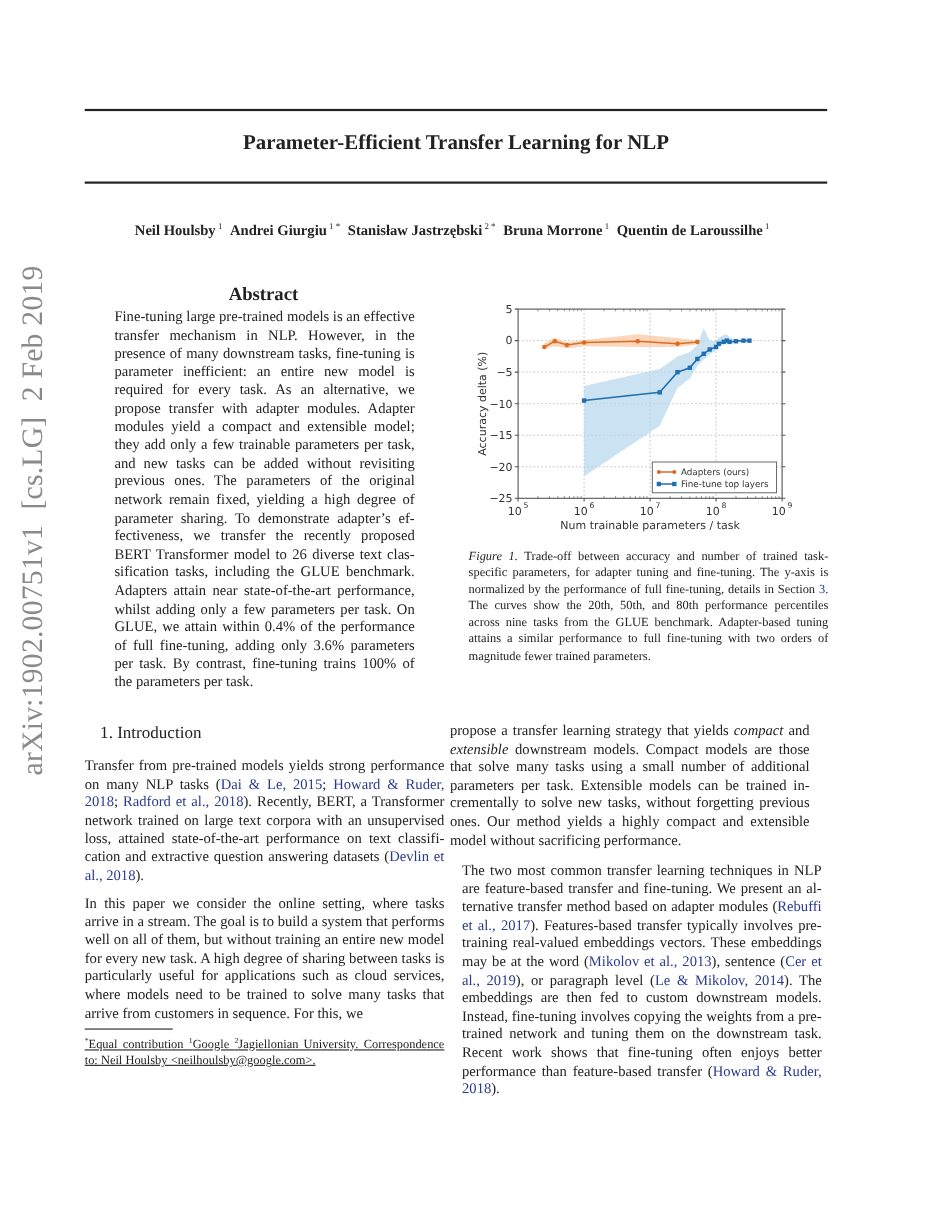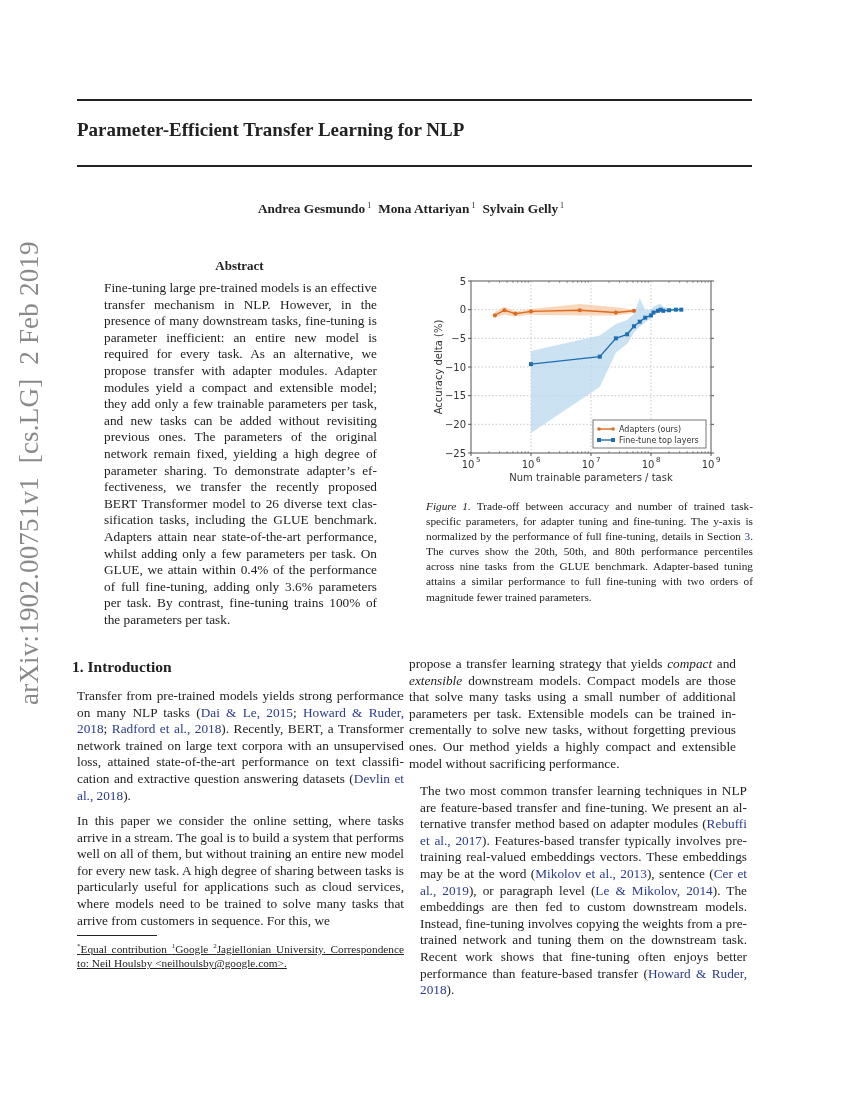--- a/index.html
+++ b/index.html
@@ -1,53 +1,53 @@
 <!DOCTYPE html>
 <html><head>
 <meta charset="utf-8">
 <style>
   html, body { margin: 0; padding: 0; background: #fff; }
   body { width: 850px; height: 1100px; position: relative; overflow: hidden;
          font-family: "Liberation Serif", "DejaVu Serif", serif; color: #222; }
   .rule { position: absolute; left: 77px; width: 675px; height: 2px; background: #222; }
-  .title { position: absolute; left: 77px; width: 675px; top: 119px; text-align: left;
+  .title { position: absolute; left: 77px; width: 675px; top: 119px; text-align: center;
            font-size: 19px; font-weight: bold; }
   .authors { position: absolute; left: 77px; width: 675px; top: 197px; text-align: center;
              font-size: 13.3px; font-weight: bold; line-height: 17px; }
   .authors sup { font-size: 8px; font-weight: normal; margin-left: 2px; margin-right: 7px; }
   .arxiv { position: absolute; left: 14px; top: 705px; transform-origin: 0 0; transform: rotate(-90deg);
            font-size: 27px; color: #8a8a8a; white-space: pre; letter-spacing: 0.2px; width: 420px; }
   .abstract-head { position: absolute; left: 103px; width: 273px; top: 258px; text-align: center;
-                   font-size: 13px; font-weight: bold; }
+                   font-size: 17px; font-weight: bold; }
   .col-text { position: absolute; font-size: 13.3px; line-height: 16.6px; text-align: justify;
               hyphens: manual; }
   .abstract-body { left: 104px; top: 280px; width: 273px; }
   .cite { color: #2a3a8c; }
-  .sec-head { position: absolute; left: 72px; top: 658px; font-size: 15.5px; font-weight: bold; }
+  .sec-head { position: absolute; left: 91px; top: 658px; font-size: 15.5px; font-weight: normal; }
   .intro-p1 { left: 77px; top: 688px; width: 327px; font-family: Liberation Serif, serif; }
   .intro-p2 { left: 77px; top: 813px; width: 327px; }
   .footrule { position: absolute; left: 77px; top: 935px; width: 80px; height: 1px; background: #222; }
   .footnote { left: 77px; top: 939px; width: 327px; font-size: 11.3px; line-height: 14.4px; text-decoration: underline; }
   .footnote sup { font-size: 7px; }
   .right-p1 { left: 409px; top: 656px; width: 327px; }
   .right-p2 { left: 420px; top: 783px; width: 327px; }
   .caption { left: 426px; top: 499px; width: 327px; font-size: 11.3px; line-height: 15.1px; }
   .caption .fig-label { font-style: italic; }
   .figure { position: absolute; left: 420px; top: 268px; width: 330px; height: 225px; }
   .figure svg text { font-family: "DejaVu Sans", sans-serif; }
 </style>
 </head>
 <body>
 
 <div class="rule" style="top:99px;"></div>
 <div class="title">Parameter-Efficient Transfer Learning for NLP</div>
 <div class="rule" style="top:165px;"></div>
 
 <div class="authors">
-  <div id="authors-line2"><span>Andrea Gesmundo</span><sup>1</sup><span>Mona Attariyan</span><sup>1</sup><span>Sylvain Gelly</span><sup>1</sup></div>
+  <div id="authors-line1"><span>Neil Houlsby</span><sup>1</sup><span>Andrei Giurgiu</span><sup>1 *</sup><span>Stanisław Jastrzębski</span><sup>2 *</sup><span>Bruna Morrone</span><sup>1</sup><span>Quentin de Laroussilhe</span><sup>1</sup></div>
 </div>
 
 <div class="arxiv">arXiv:1902.00751v1  [cs.LG]  2 Feb 2019</div>
 
 <div class="abstract-head">Abstract</div>
 <div class="col-text abstract-body">Fine-tuning large pre-trained models is an effec­tive transfer mechanism in NLP. However, in the presence of many downstream tasks, fine-tuning is parameter inefficient: an entire new model is required for every task.  As an alternative, we propose transfer with adapter modules. Adapter modules yield a compact and extensible model; they add only a few trainable parameters per task, and new tasks can be added without revisiting previous ones.  The parameters of the original network remain fixed, yielding a high degree of parameter sharing. To demonstrate adapter’s ef­fectiveness, we transfer the recently proposed BERT Transformer model to 26 diverse text clas­sification tasks, including the GLUE benchmark. Adapters attain near state-of-the-art performance, whilst adding only a few parameters per task. On GLUE, we attain within 0.4% of the performance of full fine-tuning, adding only 3.6% parameters per task. By contrast, fine-tuning trains 100% of the parameters per task.</div>
 
 <div class="figure">
   <svg id="chart" width="330" height="225" viewBox="0 0 330 225">
       <line x1="51" x2="291" y1="41.666666666666664" y2="41.666666666666664" stroke="#bbb" stroke-width="0.8" stroke-dasharray="1.5,2"></line>

